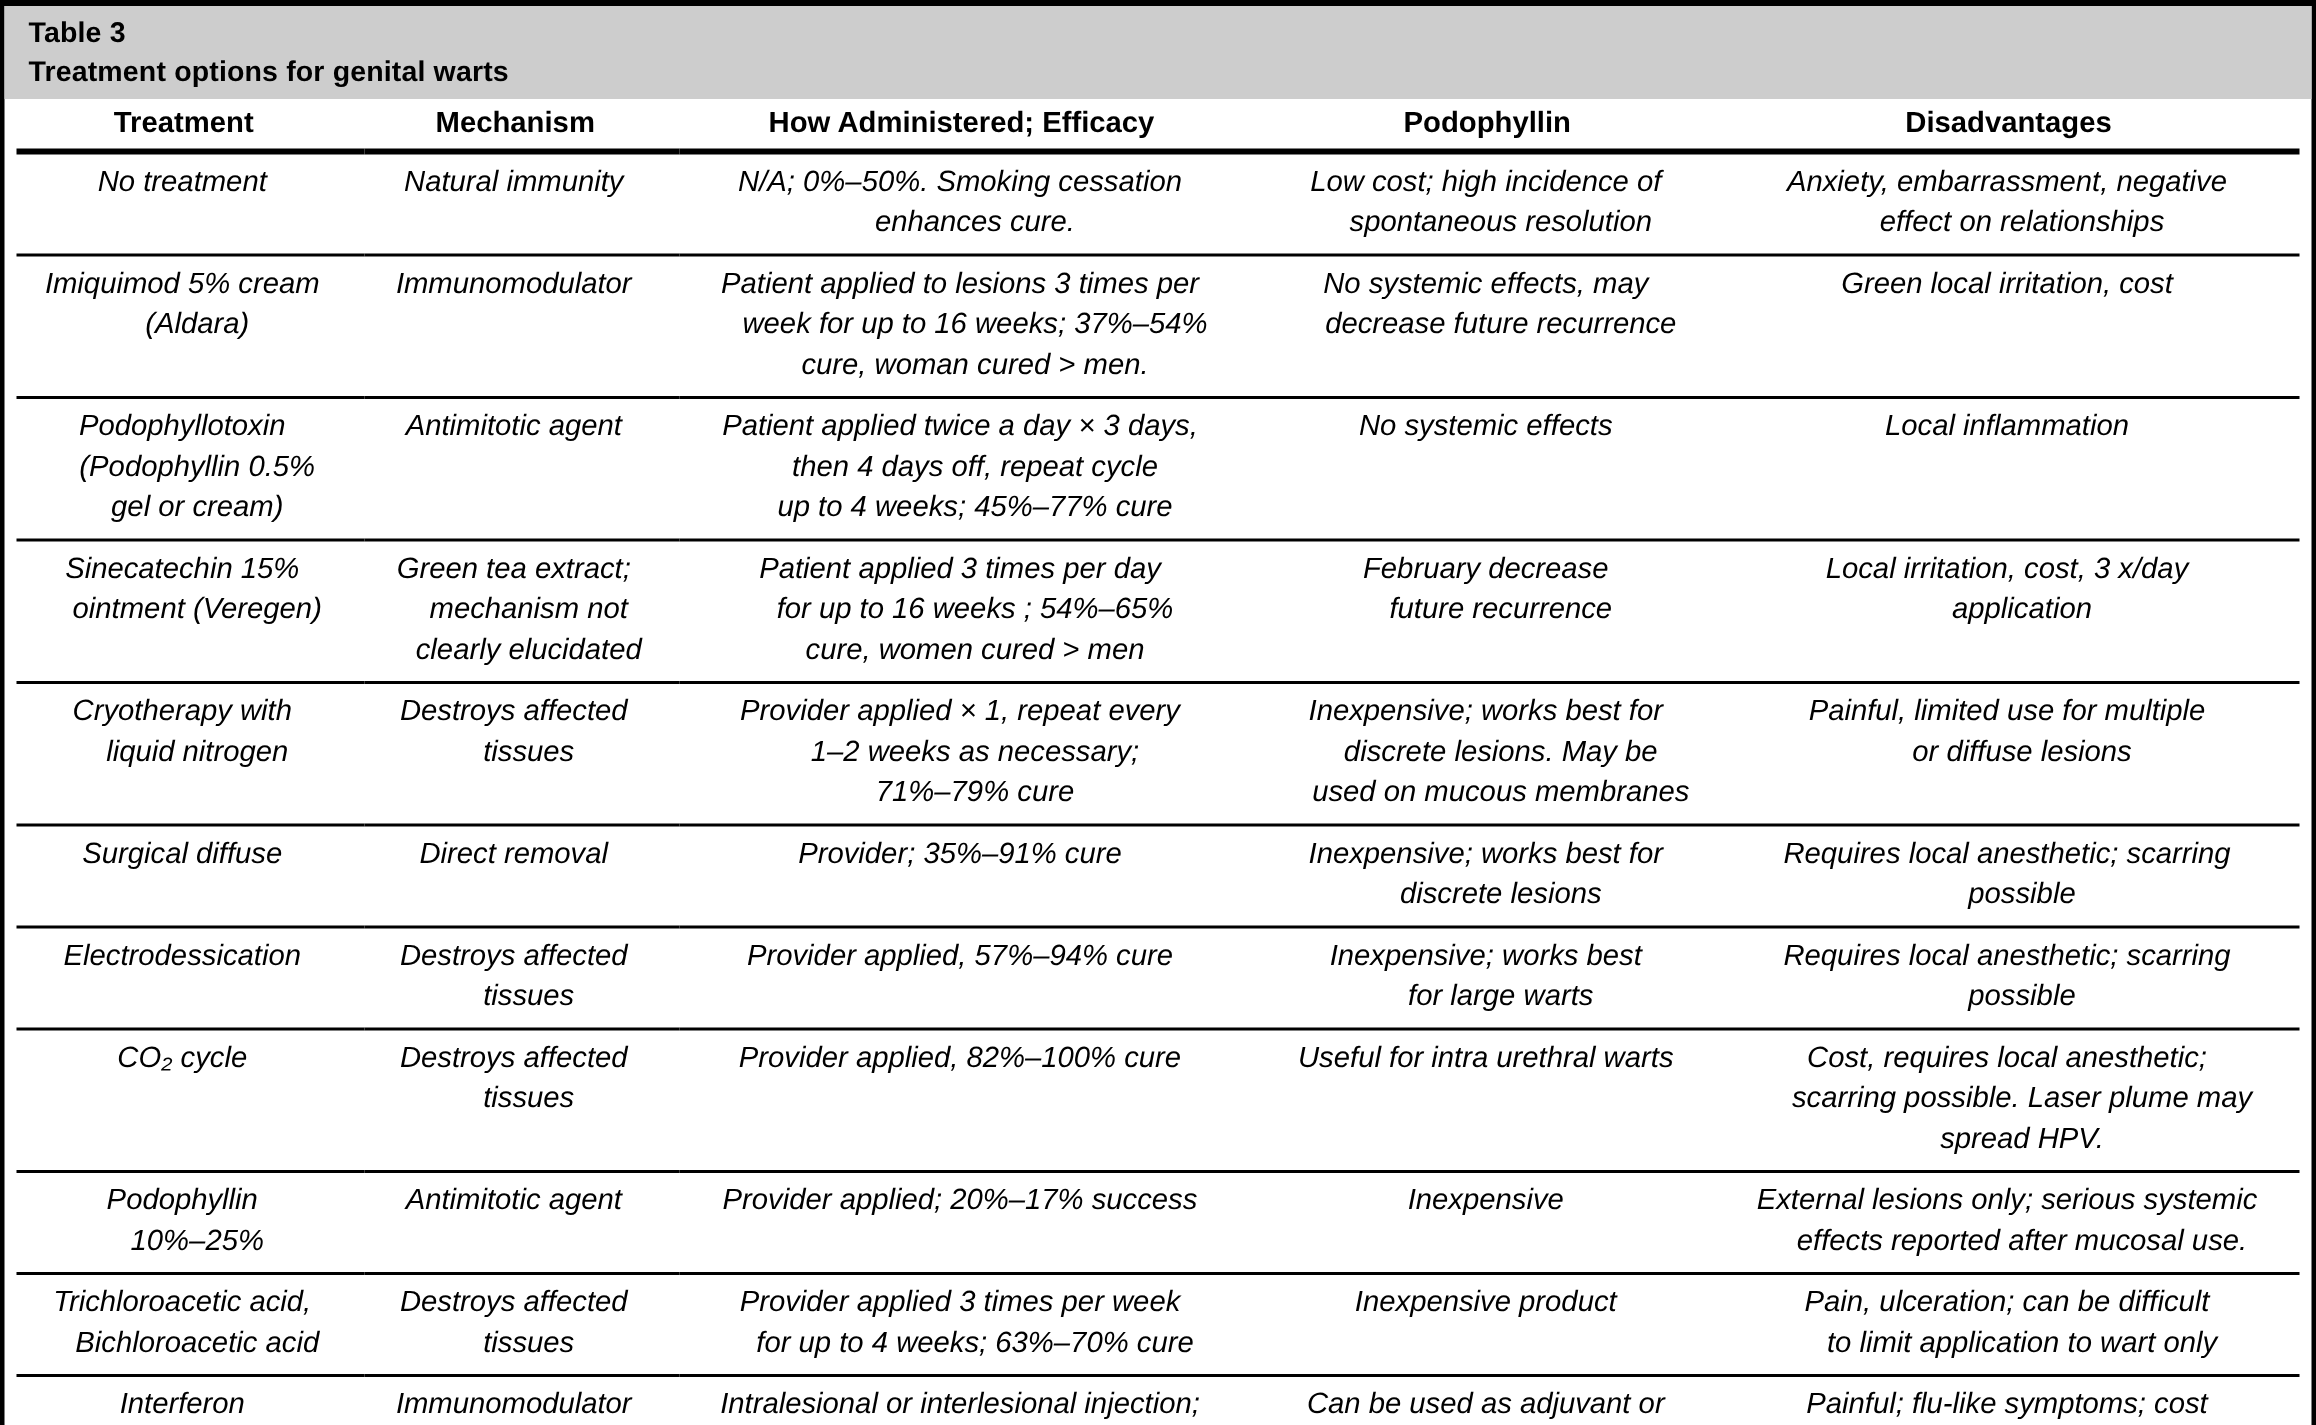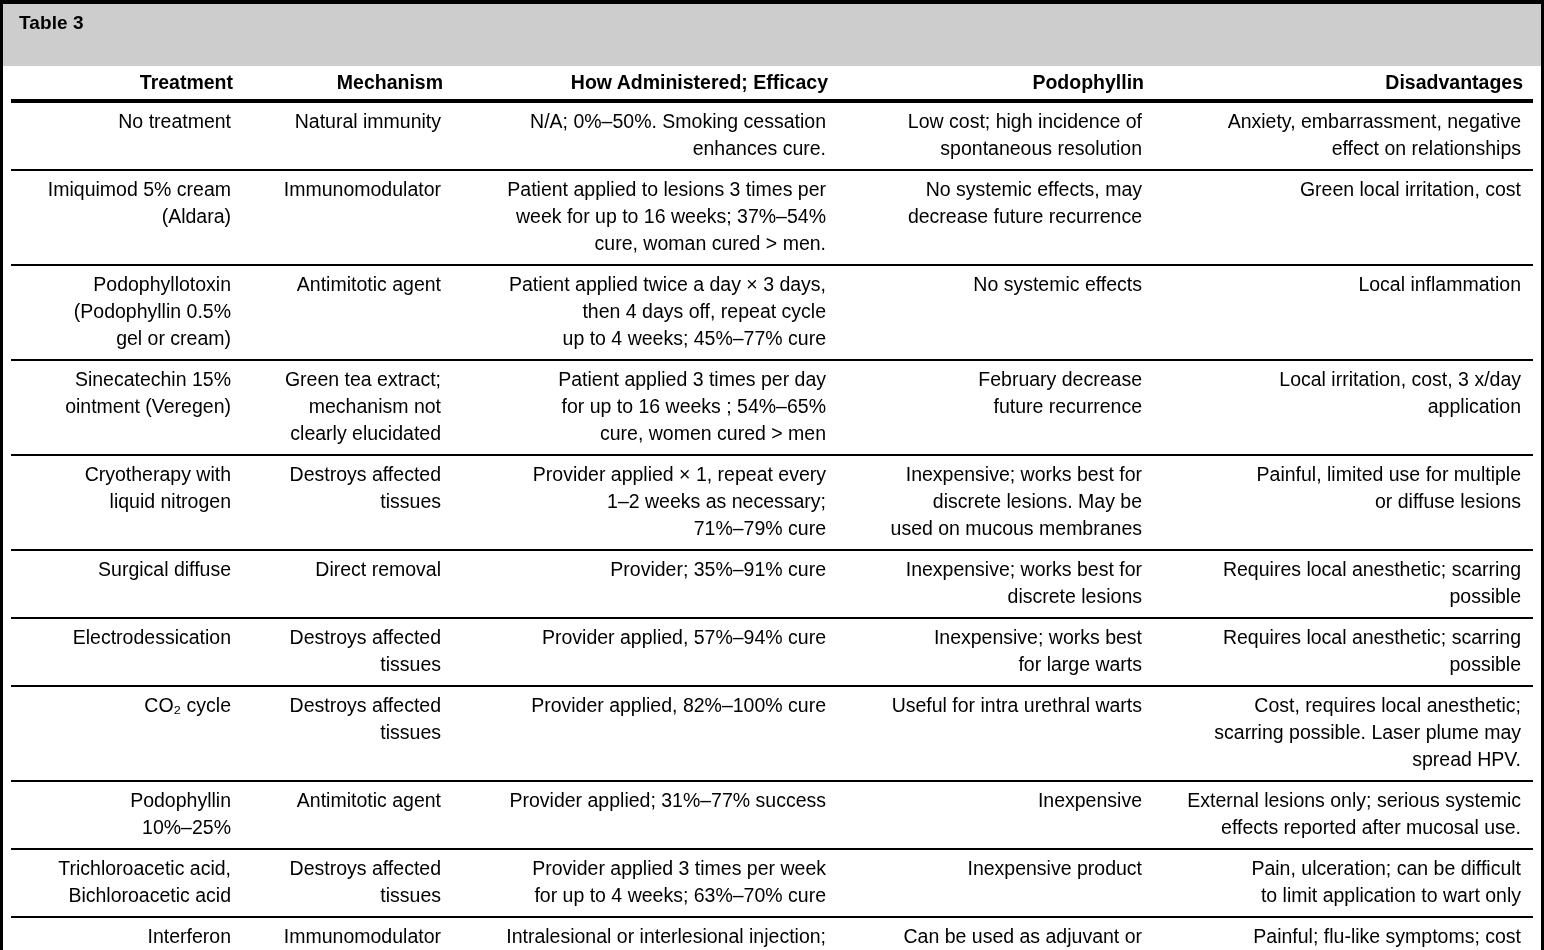--- a/index.html
+++ b/index.html
@@ -53,59 +53,61 @@
     border-collapse: collapse;
   }
   .grid col.c-treatment    { width: 232px; }
   .grid col.c-mechanism    { width: 210px; }
   .grid col.c-admin        { width: 385px; }
   .grid col.c-advantages   { width: 316px; }
   .grid col.c-disadvantages{ width: 379px; }
 
   .grid th, .grid td {
     vertical-align: top;
-    text-align: right;
+    text-align: center;
     padding: 0;
     margin-top: 40px;
   }
 
   
   .hdr-row th {
     font-size: 19.5px;
     font-weight: bold;
     line-height: 24px;
     padding: 4px 10px 5px 1px;
     border-bottom: 4px solid #000;
     white-space: nowrap;
   }
 
   
   .grid tbody tr td {
     border-bottom: 2.5px solid #000;
     padding: 5px 12px 7px 1px;
+    font-style: italic;
   }
   .grid tbody tr:last-child td {
     border-bottom: 4px solid #000;
   }
 
   .cell {
     font-size: 19.5px;
     line-height: 27px;
     padding-left: 20px;
     text-indent: -20px;
     white-space: pre-line;
   }
 </style>
 </head>
 <body>
 
 <div class="table-figure">
 
   <div class="caption-band">
     <div class="caption-number">Table 3</div>
+    <div class="caption-title">Treatment options for genital warts</div>
   </div>
 
   <table class="grid">
     <colgroup>
       <col class="c-treatment">
       <col class="c-mechanism">
       <col class="c-admin">
       <col class="c-advantages">
       <col class="c-disadvantages">
     </colgroup>
@@ -290,21 +292,21 @@
       </tr>
       <tr>
         <td>
             <div class="cell">Podophyllin
 10%–25%</div>
           </td>
         <td>
             <div class="cell">Antimitotic agent</div>
           </td>
         <td>
-            <div class="cell">Provider applied; 31%–77% success</div>
+            <div class="cell">Provider applied; 20%–17% success</div>
           </td>
         <td>
             <div class="cell">Inexpensive</div>
           </td>
         <td>
             <div class="cell">External lesions only; serious systemic
 effects reported after mucosal use.</div>
           </td>
       </tr>
       <tr>

